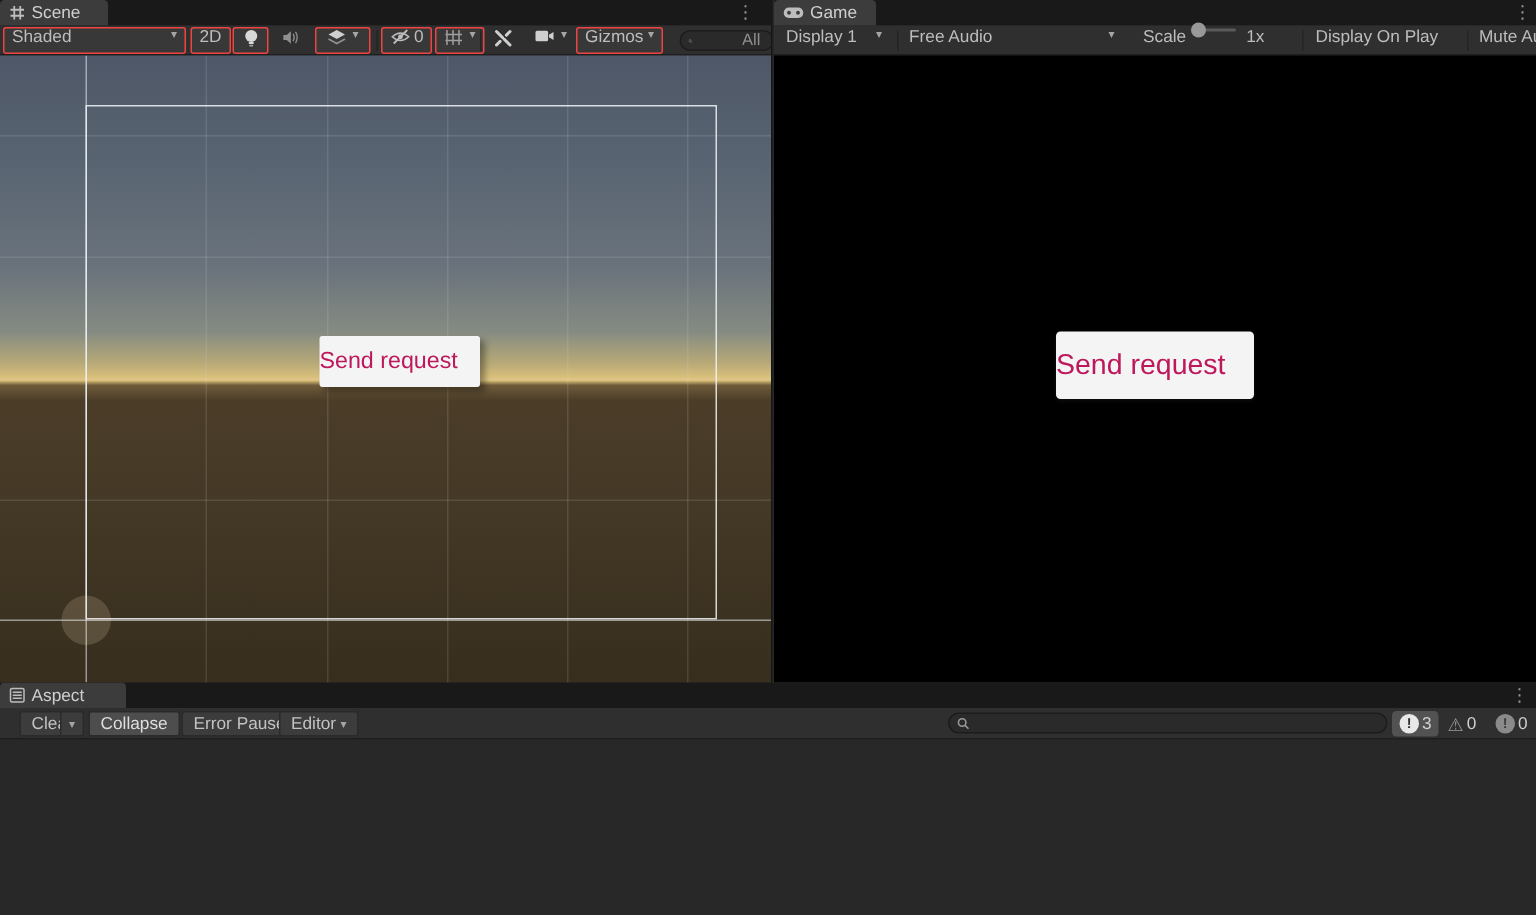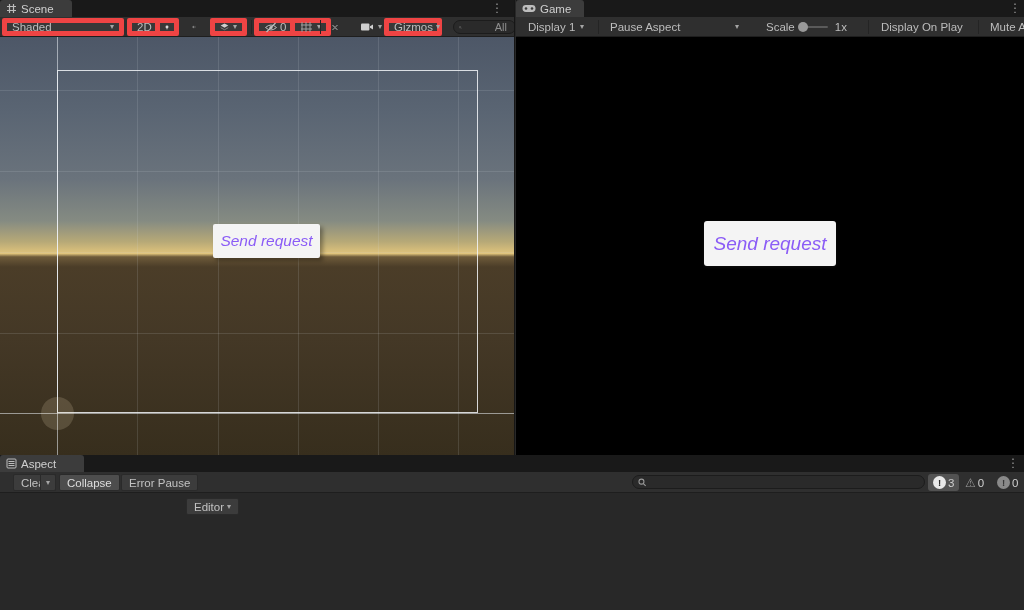--- a/index.html
+++ b/index.html
@@ -18,23 +18,23 @@
   .tabbar { position:relative; height:17px; background:#191919; }
   .tab { position:absolute; left:0; top:0; height:17px; display:inline-flex; align-items:center;
          gap:4px; padding:0 9px 0 6px; background:#3c3c3c; border-radius:3px 3px 0 0;
          color:#cfcfcf; font-size:11.5px; }
   .tab svg { flex:0 0 auto; }
   .kebab { position:absolute; top:1px; width:14px; height:15px; color:#999; font-size:12px;
            line-height:15px; text-align:center; cursor:pointer; }
 
   
   .toolbar { position:relative; height:20px; background:#2f2f2f; border-bottom:1px solid #1e1e1e; }
-  .tctl { position:absolute; top:1px; height:18px; display:inline-flex; align-items:center;
+  .tctl { position:absolute; top:1px; height:18px; display:inline-flex; align-items:flex-start;
           gap:3px; padding:0 5px; color:#bdbdbd; font-size:11.5px; background:#383838;
-          border:5px solid #ef4444; border-radius:2px; cursor:pointer; white-space:nowrap; }
+          border:1px solid #ef4444; border-radius:2px; cursor:pointer; white-space:nowrap; }
   .tctl.flat { background:transparent; border-color:transparent; }
   .arr { font-size:8px; color:#a5a5a5; line-height:1; }
   .icon-svg { display:inline-block; }
 
   .searchbox { position:absolute; top:3px; height:14px; background:#2a2a2a; border:1px solid #1c1c1c;
                border-radius:8px; display:flex; align-items:center; padding:0 5px; gap:3px; }
   .searchbox input { background:transparent; border:0; outline:none; color:#bbb; font-size:11px;
                      width:100%; font-family:"Liberation Sans", sans-serif; }
   .searchbox input::placeholder { color:#8f8f8f; }
 
@@ -45,22 +45,22 @@
       #b7a977 49%, #e0c47c 51.8%, #6e5b3a 52.6%, #4b3d28 55%,
       #443826 72%, #372e1d 100%); }
   .gridline { position:absolute; background:rgba(215,222,228,0.14); }
   .gridline.v { top:0; width:1px; height:100%; }
   .gridline.h { left:0; height:1px; width:100%; }
   .gridline.bright { background:rgba(235,240,245,0.55); }
   #canvas-rect { position:absolute; left:57px; top:33px; width:421px; height:343px;
                  border:1.5px solid rgba(242,245,248,0.85); }
   #origin-circle { position:absolute; left:41px; top:360px; width:33px; height:33px; border-radius:50%;
                    background:rgba(255,235,200,0.16); }
-  .ui-button { position:absolute; background:#f4f4f4; border-radius:3px; color:#8b5cf6;
-               display:flex; align-items:center; justify-content:center; cursor:pointer;font-style:italic; }
+  .ui-button { position:absolute; background:#f4f4f4; border-radius:3px; color:#be185d;
+               display:flex; align-items:center; justify-content:flex-start; cursor:pointer; }
   #scene-send-btn { left:213px; top:187px; width:107px; height:34px; font-size:15.5px;
                     box-shadow:3px 3px 4px rgba(0,0,0,0.35); border-radius:2px; }
 
   
   #game-viewport { position:absolute; left:0; top:37px; width:508px; height:418px; background:#000; }
   #game-send-btn { left:188px; top:184px; width:132px; height:45px; font-size:19px;
                    box-shadow:0 1px 3px rgba(255,255,255,0.06); }
 
   
   .slider-track { position:relative; width:26px; height:2px; background:#5a5a5a; border-radius:1px; }
@@ -204,21 +204,21 @@
       <div class="kebab" style="right:2px;">⋮</div>
     </div>
 
     <div class="toolbar">
       <div class="tctl flat" style="left:2px; width:76px; justify-content:space-between;">
         <span>Display 1</span>
         <span class="arr">▾</span>
       </div>
       <div class="sep" style="left:82px;"></div>
       <div class="tctl flat" style="left:84px; width:149px; justify-content:space-between;">
-        <span>Pause Aspect</span>
+        <span>Free Audio</span>
         <span class="arr">▾</span>
       </div>
       <div class="tctl flat" style="left:240px; gap:7px;">
         <span>Scale</span>
         <span class="slider-track">
             <span class="slider-knob"></span>
           </span>
         <span>1x</span>
       </div>
       <div class="sep" style="left:352px;"></div>
@@ -256,21 +256,21 @@
       </div>
       <div class="cbtn" style="left:40px; width:16px; justify-content:center; padding:0; border-radius:0 2px 2px 0;">
         <span class="arr">▾</span>
       </div>
       <div class="cbtn active" style="left:59px; border-radius:2px;text-align:center;">
         <span>Collapse</span>
       </div>
       <div class="cbtn" style="left:121px; border-radius:2px;">
         <span>Error Pause</span>
       </div>
-      <div class="cbtn" style="left:186px; border-radius:2px;margin-top:24px;">
+      <div class="cbtn" style="left:186px; border-radius:2px;">
         <span>Editor</span>
         <span class="arr">▾</span>
       </div>
       <div class="searchbox" style="left:632px; width:293px;">
         <svg class="icon-svg" width="9" height="9" viewBox="0 0 9 9">
             <circle cx="3.6" cy="3.6" r="2.6" stroke="#999" stroke-width="1.1" fill="none"></circle>
             <path d="M5.6 5.6 8 8" stroke="#999" stroke-width="1.1"></path>
           </svg>
         <input type="text" placeholder="" style="">
       </div>

